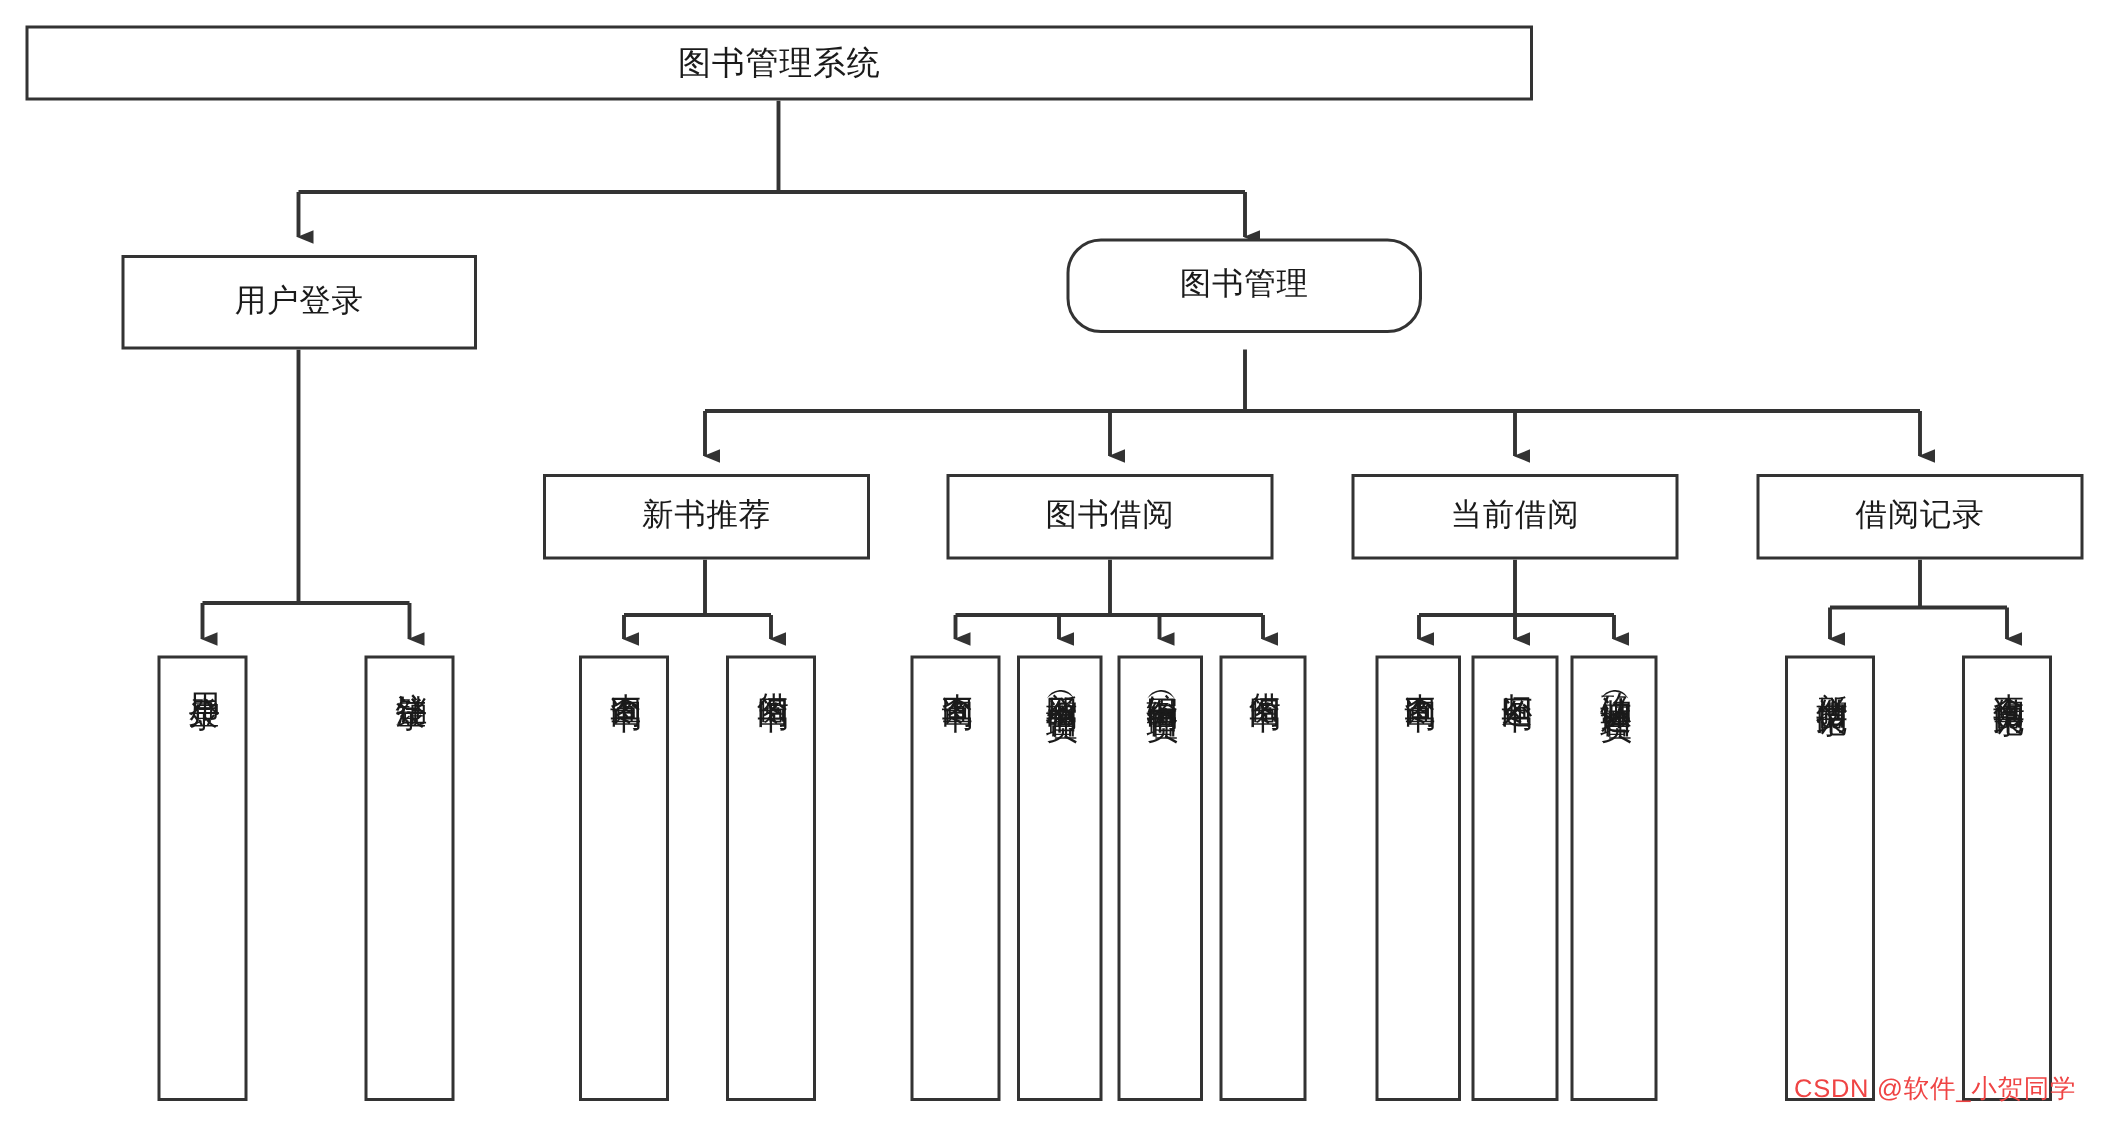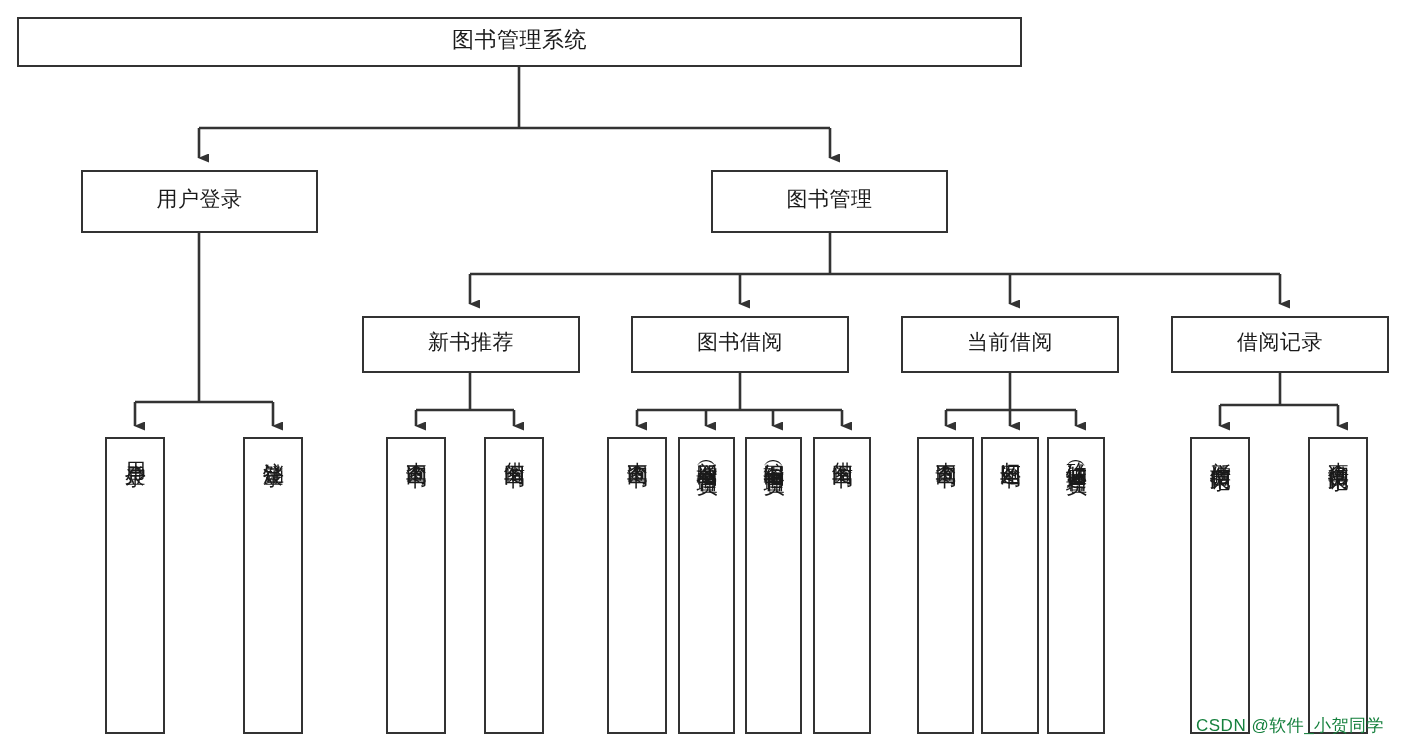--- a/index.html
+++ b/index.html
@@ -36,38 +36,37 @@
     text-align: center;
   }
   .node .label {
     display: block;
     line-height: 1.18;
     letter-spacing: 0.5px;
   }
   .node-h .label {
     writing-mode: horizontal-tb;
     font-size: 21px;
-    font-family: Liberation Mono, monospace;
   }
   .node-root .label { font-size: 22px; }
   .node-v {
     align-items: flex-start;
     padding-top: 6px;
   }
   .node-v .label {
     writing-mode: vertical-rl;
     text-orientation: upright;
     font-size: 21px;
     letter-spacing: 2px;
     margin: 0 auto;
   }
   .watermark {
     position: absolute;
     font-size: 17px;
-    color: #15803d;
+    color: #ef4444;
     white-space: nowrap;
     letter-spacing: 0.5px;
   }
 </style>
 </head>
 <body>
 
 <div id="diagram-root">
 
   <svg class="wires" viewBox="0 0 1405 747">
@@ -120,21 +119,21 @@
     </g>
   </svg>
 
   <div class="node node-h node-root" style="left:17px; top:17px; width:1005px; height:50px;">
     <span class="label">图书管理系统</span>
   </div>
 
   <div class="node node-h" style="left:81px; top:170px; width:237px; height:63px;">
     <span class="label">用户登录</span>
   </div>
-  <div class="node node-h" style="left:711px; top:170px; width:237px; height:63px;">
+  <div class="node node-h" style="left:711px; top:159px; width:237px; height:63px;border-radius:23px;">
     <span class="label">图书管理</span>
   </div>
 
   <div class="node node-h" style="left:631px; top:316px; width:218px; height:57px;">
     <span class="label">图书借阅</span>
   </div>
   <div class="node node-h" style="left:362px; top:316px; width:218px; height:57px;">
     <span class="label">新书推荐</span>
   </div>
   <div class="node node-h" style="left:1171px; top:316px; width:218px; height:57px;">

